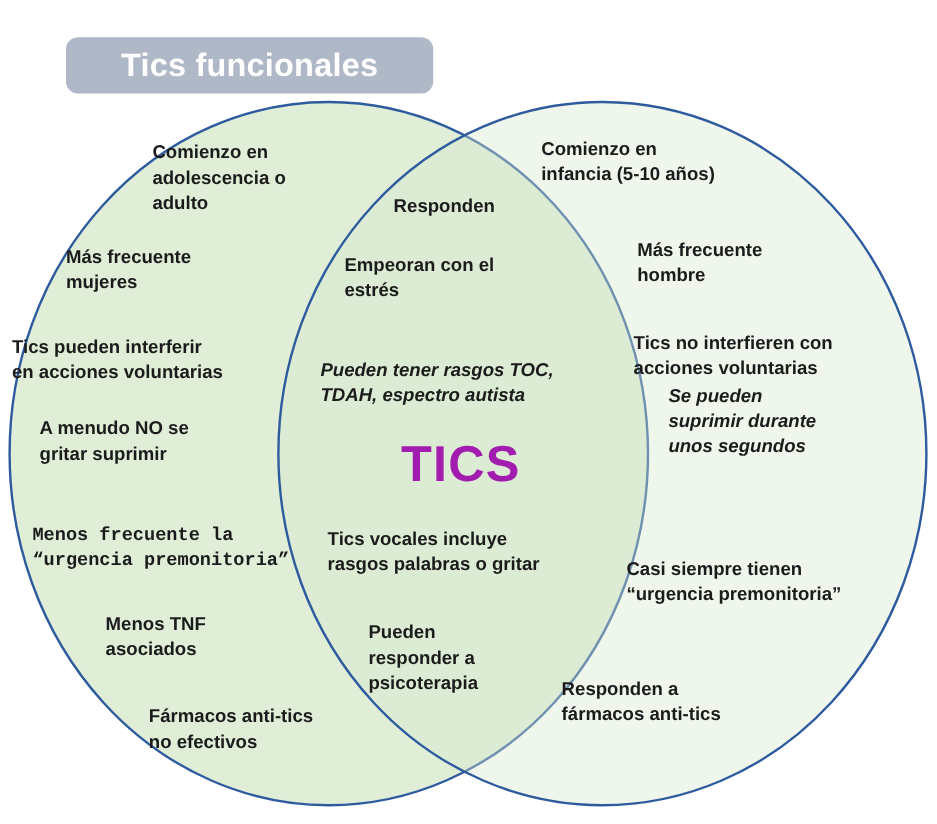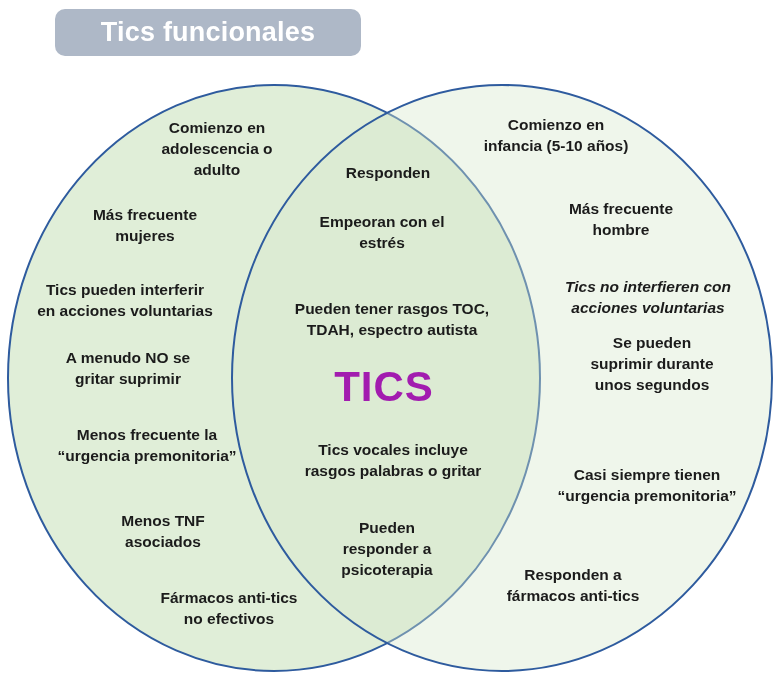--- a/index.html
+++ b/index.html
@@ -13,26 +13,26 @@
   .header-box{
     position:absolute;
     top:9px;height:47px;
     background:#aeb8c7;
     border-radius:10px;
     color:#ffffff;
     font-size:27px;font-weight:bold;
     display:flex;align-items:center;justify-content:center;
     letter-spacing:0.2px;
   }
-  #header-left{left:55px;width:306px;}
+  #header-left{left:55px;width:306px;margin-top:22px;}
   #header-right{left:412px;width:296px;}
   svg.venn{position:absolute;left:0;top:0;}
   .label{
     position:absolute;
-    text-align:center;
+    text-align:left;
     white-space:pre-line;
     color:#1b1b1b;
     font-size:15.5px;
     font-weight:bold;
     line-height:21px;
   }
   .tics-title{
     position:absolute;
     text-align:center;
     color:#a21caf;
@@ -58,50 +58,50 @@
   <div>
     <div class="label" style="left:127px;top:117px;width:180px;">Comienzo en
 adolescencia o
 adulto</div>
     <div class="label" style="left:55px;top:204px;width:180px;">Más frecuente
 mujeres</div>
     <div class="label" style="left:10px;top:279px;width:230px;">Tics pueden interferir
 en acciones voluntarias</div>
     <div class="label" style="left:33px;top:347px;width:190px;">A menudo NO se
 gritar suprimir</div>
-    <div class="label" style="left:27px;top:424px;width:240px;">Menos frecuente la
+    <div class="label" style="left:27px;top:436px;width:240px;font-family:Liberation Mono, monospace;">Menos frecuente la
 “urgencia premonitoria”</div>
     <div class="label" style="left:88px;top:510px;width:150px;">Menos TNF
 asociados</div>
     <div class="label" style="left:124px;top:587px;width:210px;">Fármacos anti-tics
 no efectivos</div>
   </div>
 
   <div>
     <div class="label" style="left:328px;top:162px;width:120px;">Responden</div>
     <div class="label" style="left:287px;top:211px;width:190px;">Empeoran con el
 estrés</div>
-    <div class="label" style="left:267px;top:298px;width:250px;">Pueden tener rasgos TOC,
+    <div class="label" style="left:267px;top:298px;width:250px;font-style:italic;">Pueden tener rasgos TOC,
 TDAH, espectro autista</div>
     <div class="tics-title" style="left:284px;top:364px;width:200px;">TICS</div>
     <div class="label" style="left:273px;top:439px;width:240px;">Tics vocales incluye
 rasgos palabras o gritar</div>
     <div class="label" style="left:307px;top:517px;width:160px;">Pueden
 responder a
 psicoterapia</div>
   </div>
 
   <div>
     <div class="label" style="left:451px;top:114px;width:210px;">Comienzo en
 infancia (5-10 años)</div>
     <div class="label" style="left:531px;top:198px;width:180px;">Más frecuente
 hombre</div>
-    <div class="label" style="left:528px;top:276px;width:240px;font-style:italic;">Tics no interfieren con
+    <div class="label" style="left:528px;top:276px;width:240px;">Tics no interfieren con
 acciones voluntarias</div>
-    <div class="label" style="left:557px;top:332px;width:190px;">Se pueden
+    <div class="label" style="left:557px;top:320px;width:190px;font-style:italic;">Se pueden
 suprimir durante
 unos segundos</div>
     <div class="label" style="left:522px;top:464px;width:250px;">Casi siempre tienen
 “urgencia premonitoria”</div>
     <div class="label" style="left:468px;top:564px;width:210px;">Responden a
 fármacos anti-tics</div>
   </div>
 
 </div>
 

